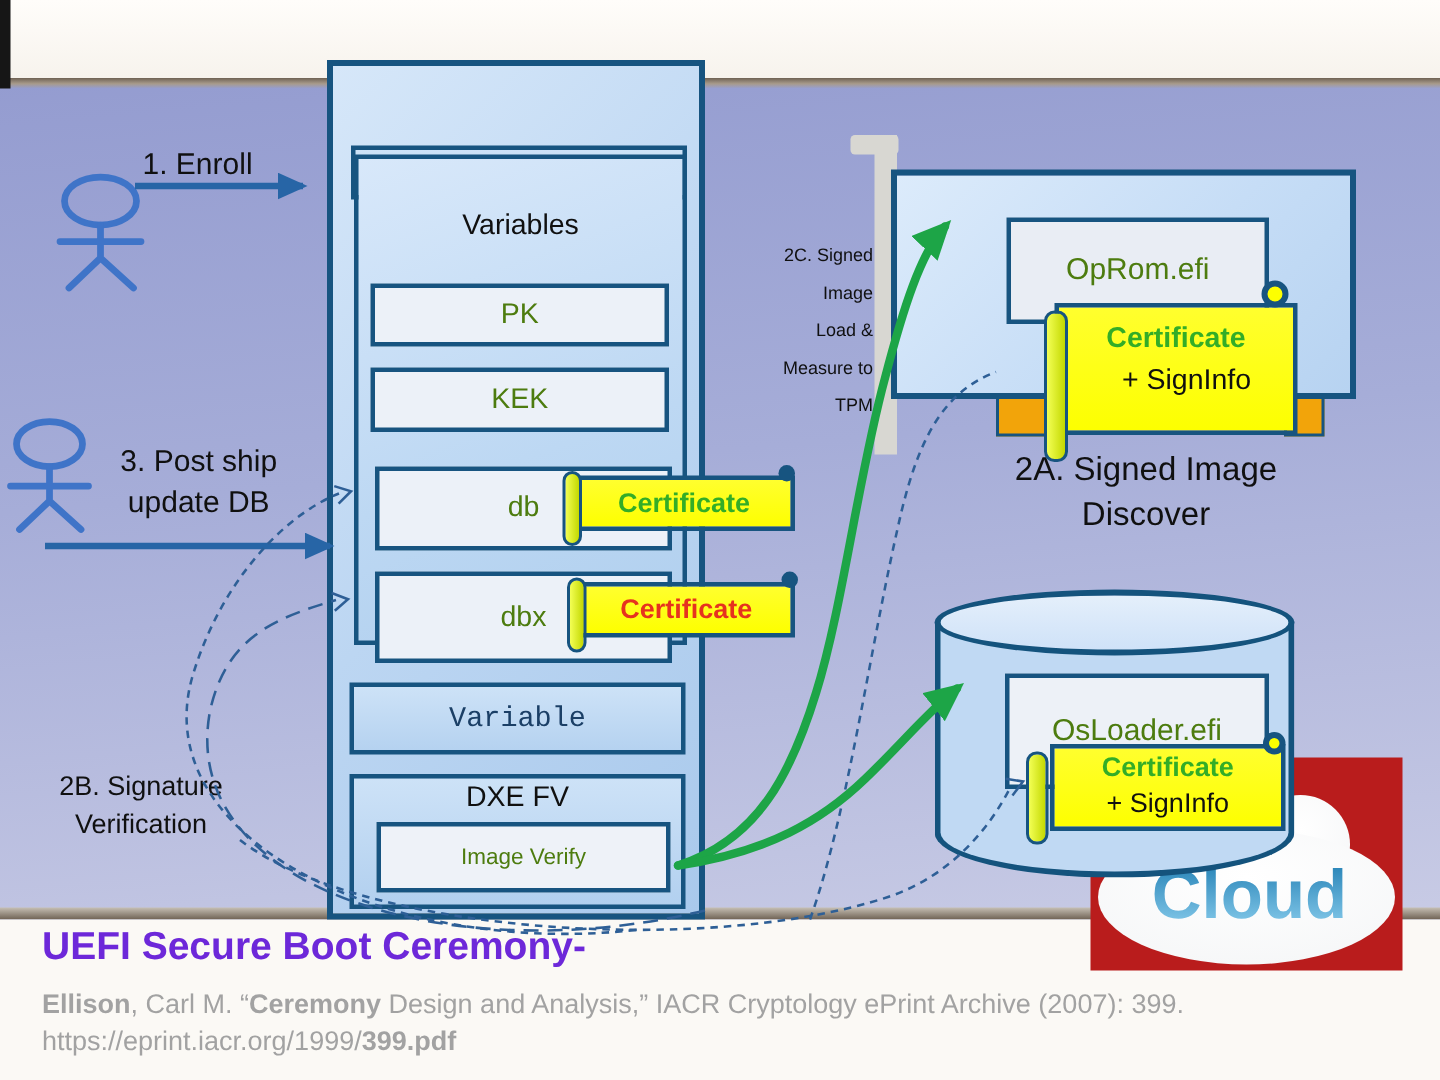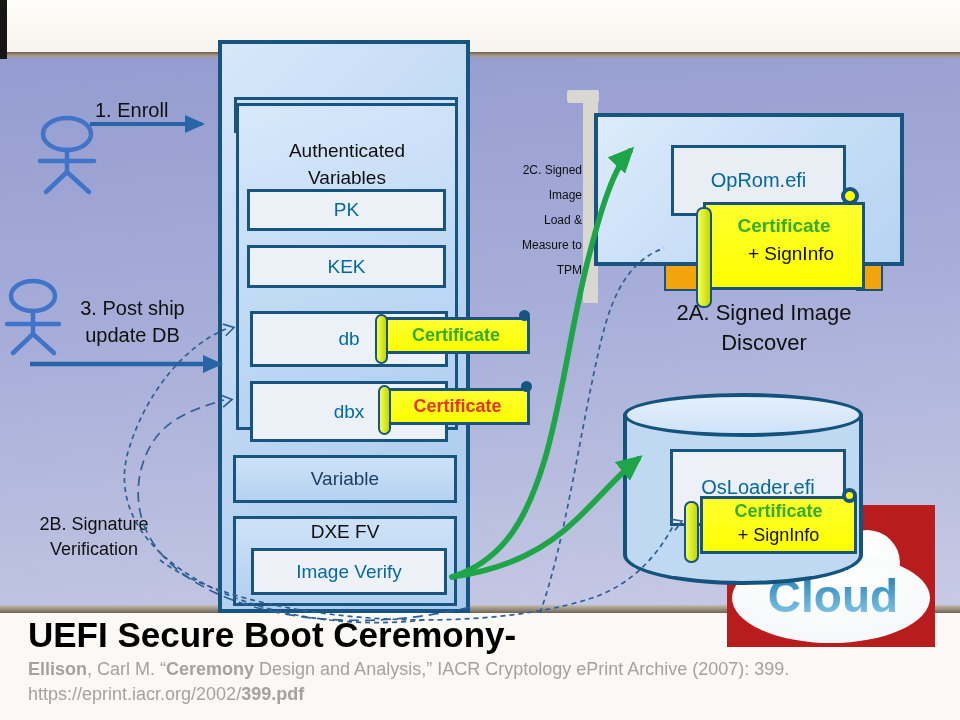--- a/index.html
+++ b/index.html
@@ -2,21 +2,21 @@
 <html><head>
 <meta charset="utf-8">
 <style>
   html,body{margin:0;padding:0;background:#000;}
   #slide{position:relative;width:960px;height:720px;overflow:hidden;
          font-family:"Liberation Sans",sans-serif;background:#b7bade;}
   .abs{position:absolute;box-sizing:border-box;}
   .box{position:absolute;box-sizing:border-box;border:3px solid #175480;
        display:flex;align-items:center;justify-content:center;}
   .navy{color:#1b3f66;}
-  .blk{color:#0369a1;}
+  .blk{color:#4d7c0f;}
   .lbl{position:absolute;box-sizing:border-box;color:#101010;}
   .scroll-rect{position:absolute;box-sizing:border-box;border:3px solid #175480;
        background:linear-gradient(180deg,#ffff2e,#fdff00);text-align:center;}
   .scroll-roll{position:absolute;box-sizing:border-box;border:2.5px solid #175480;
        border-radius:7px;background:linear-gradient(90deg,#f3ff55,#c3d800);}
   .scroll-curl{position:absolute;box-sizing:border-box;border-radius:50%;
        border:4px solid #175480;background:#fdff00;}
   .cert-green{color:#33ad27;font-weight:600;}
   .cert-red{color:#e6321f;font-weight:600;}
   svg{display:block;}
@@ -93,21 +93,20 @@
               background:linear-gradient(135deg,#d6e7f9 0%,#bcd6f2 50%,#a9c9ec 100%);z-index:3;"></div>
 
   <div class="box navy" style="left:234px;top:59px;width:224px;height:36px;z-index:3;font-size:19px;
               background:linear-gradient(#cde2f7,#b5d2f0);margin-top:38px;">
     <span>PEI FV</span>
   </div>
 
   <div class="abs" style="left:236px;top:103px;width:222px;height:327px;border:3px solid #175480;z-index:3;
               background:linear-gradient(160deg,#d8e8fa 0%,#bdd8f3 60%,#b0cfee 100%);"></div>
   <div class="lbl navy" style="left:236px;top:137px;width:222px;text-align:center;font-size:19px;line-height:27px;z-index:3;">
-    <div>Authenticated</div>
     <div>Variables</div>
   </div>
 
   <div class="box blk" style="left:247px;top:189px;width:199px;height:42px;background:#ecf1f8;font-size:19px;z-index:3;">
     <span>PK</span>
   </div>
   <div class="box blk" style="left:247px;top:245px;width:199px;height:43px;background:#ecf1f8;font-size:19px;z-index:3;">
     <span>KEK</span>
   </div>
   <div class="box blk" style="left:250px;top:311px;width:198px;height:56px;background:#ecf1f8;font-size:19px;z-index:3;">
@@ -125,28 +124,28 @@
   <div class="abs" style="left:519px;top:310px;width:11px;height:11px;border-radius:50%;background:#175480;z-index:8;"></div>
 
   <div class="scroll-rect" style="left:385px;top:388px;width:145px;height:37px;z-index:8;
               display:flex;align-items:center;justify-content:center;">
     <span class="cert-red" style="font-size:18px;">Certificate</span>
   </div>
   <div class="scroll-roll" style="left:378px;top:385px;width:13px;height:50px;z-index:8;"></div>
   <div class="abs" style="left:521px;top:381px;width:11px;height:11px;border-radius:50%;background:#175480;z-index:8;"></div>
 
   <div class="box navy" style="left:233px;top:455px;width:224px;height:48px;font-size:19px;z-index:3;
-              background:linear-gradient(#cde2f7,#b5d2f0);">
+              background:linear-gradient(#cde2f7,#b5d2f0);font-family:Liberation Mono, monospace;">
     <span>Variable</span>
   </div>
 
   <div class="abs" style="left:233px;top:516px;width:224px;height:90px;border:3px solid #175480;z-index:3;
               background:linear-gradient(#cde2f7,#b2d0ef);"></div>
   <div class="lbl navy" style="left:233px;top:521px;width:224px;text-align:center;font-size:19px;z-index:3;">DXE FV</div>
-  <div class="box blk" style="left:251px;top:548px;width:196px;height:47px;background:#eef2f8;font-size:19px;z-index:3;">
+  <div class="box blk" style="left:251px;top:548px;width:196px;height:47px;background:#eef2f8;font-size:15px;z-index:3;">
     <span>Image Verify</span>
   </div>
 
   <div class="lbl" style="left:95px;top:99px;width:110px;font-size:20px;z-index:7;">1. Enroll</div>
 
   <div class="lbl" style="left:55px;top:295px;width:155px;text-align:center;font-size:20px;line-height:27px;z-index:7;">
     <div>3. Post ship</div>
     <div>update DB</div>
   </div>
 
@@ -161,26 +160,26 @@
     <div>Load &amp;</div>
     <div>Measure to</div>
     <div>TPM</div>
   </div>
 
   <div class="lbl" style="left:618px;top:298px;width:292px;text-align:center;font-size:22px;line-height:30px;z-index:7;">
     <div>2A. Signed Image</div>
     <div>Discover</div>
   </div>
 
-  <div class="lbl" style="left:28px;top:615px;width:700px;font-size:35px;font-weight:bold;color:#000000;z-index:2;">UEFI Secure Boot Ceremony-</div>
+  <div class="lbl" style="left:28px;top:615px;width:700px;font-size:26px;font-weight:bold;color:#6d28d9;z-index:2;">UEFI Secure Boot Ceremony-</div>
   <div class="lbl" style="left:28px;top:659px;width:910px;font-size:18px;color:#a2a2a2;z-index:2;">
     <span style="font-weight:bold;">Ellison</span><span>, Carl M. “</span><span style="font-weight:bold;">Ceremony</span><span> Design and Analysis,” IACR Cryptology ePrint Archive (2007): 399.</span>
   </div>
   <div class="lbl" style="left:28px;top:684px;width:910px;font-size:18px;color:#a2a2a2;z-index:2;">
-    <span>https://eprint.iacr.org/2002/</span><span style="font-weight:bold;margin-top:39px;">399.pdf</span>
+    <span>https://eprint.iacr.org/1999/</span><span style="font-weight:bold;margin-top:39px;">399.pdf</span>
   </div>
 
   <svg class="abs" style="left:0;top:0;z-index:9;pointer-events:none;" width="960" height="720" viewBox="0 0 960 720">
     <defs>
       <marker id="mBlue" markerUnits="userSpaceOnUse" markerWidth="20" markerHeight="18" refX="17" refY="9" orient="auto">
         <path d="M0,0 L20,9 L0,18 Z" fill="#2765a6"></path>
       </marker>
       <marker id="mGreen" markerUnits="userSpaceOnUse" markerWidth="26" markerHeight="24" refX="20" refY="12" orient="auto">
         <path d="M0,0 L26,12 L0,24 Z" fill="#1da547"></path>
       </marker>

